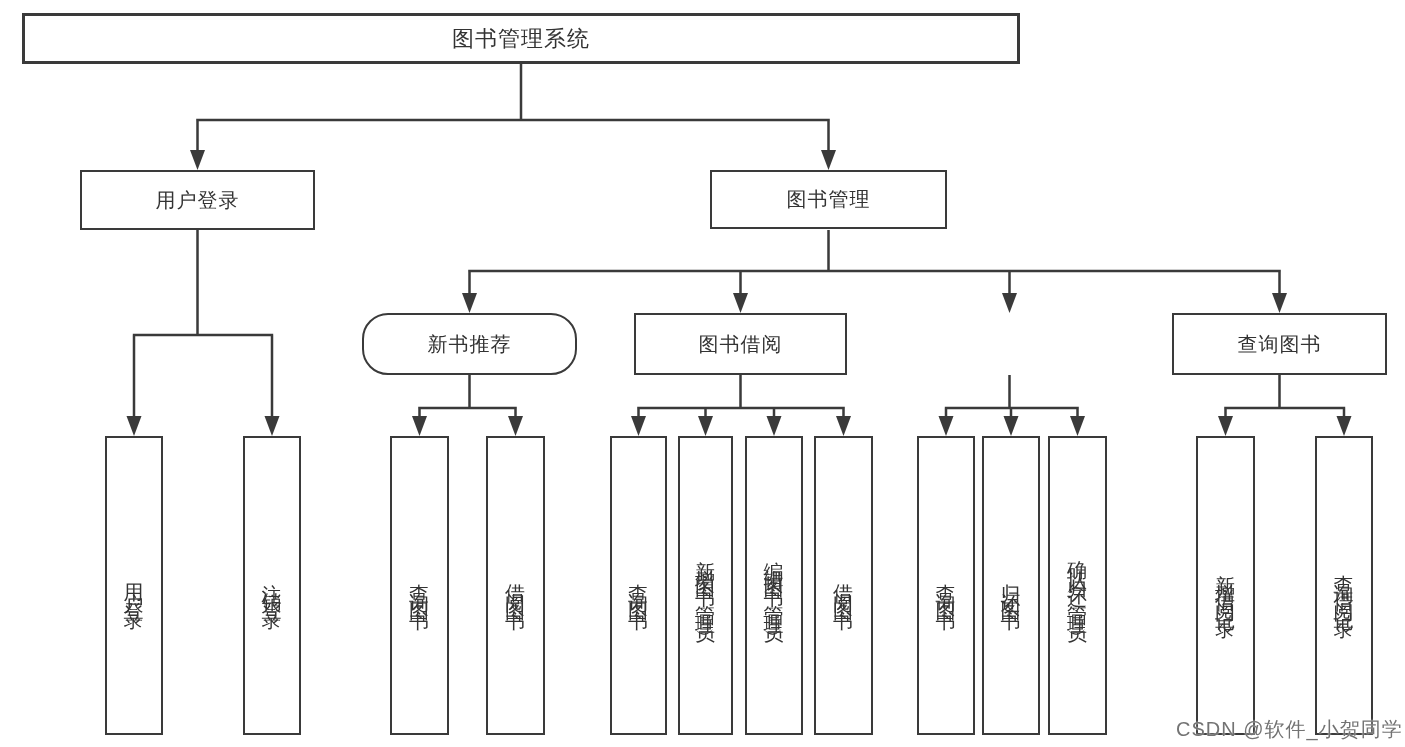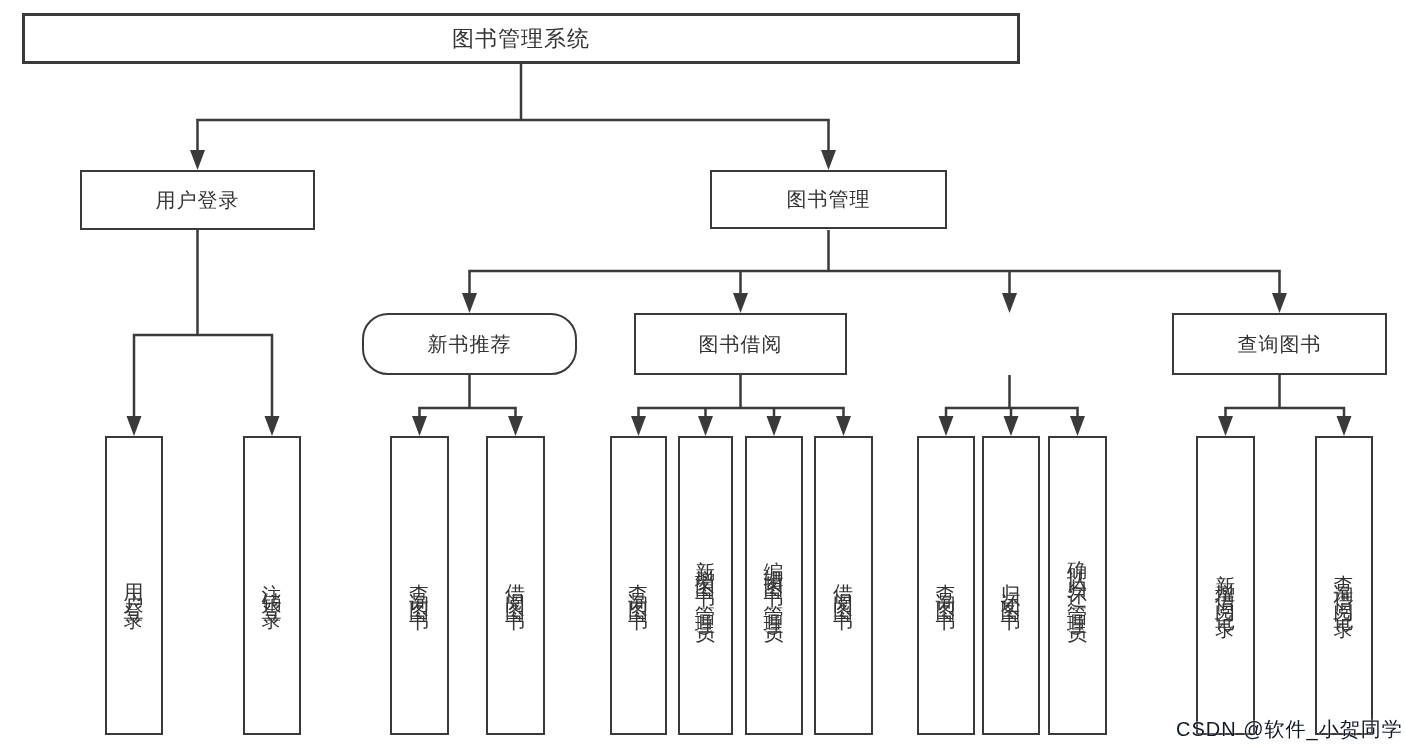--- a/index.html
+++ b/index.html
@@ -39,21 +39,21 @@
     letter-spacing: 9px;
     line-height: 1;
     white-space: nowrap;
     font-size: 20px;
   }
   .watermark {
     position: absolute;
     left: 1176px;
     top: 716px;
     font-size: 20px;
-    color: #0f172a;
+    color: #737373;
     letter-spacing: 1px;
     white-space: nowrap;
     z-index: 5;
     text-shadow: 0 0 2px #ffffff;
   }
 </style>
 </head>
 <body>
 
 <div class="canvas">

